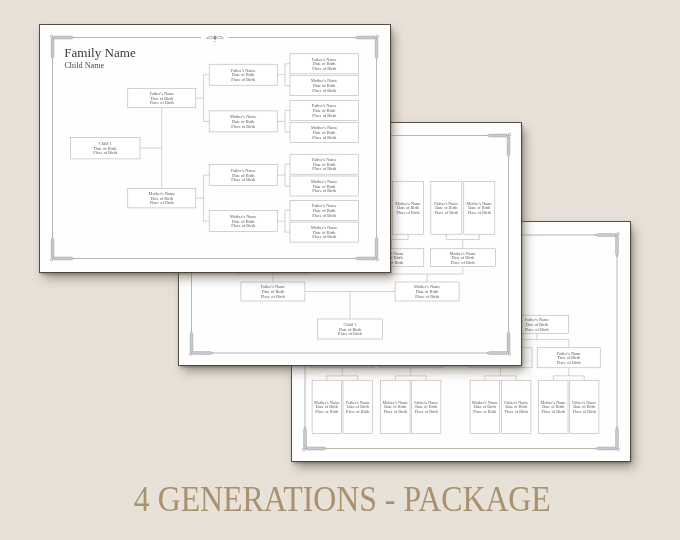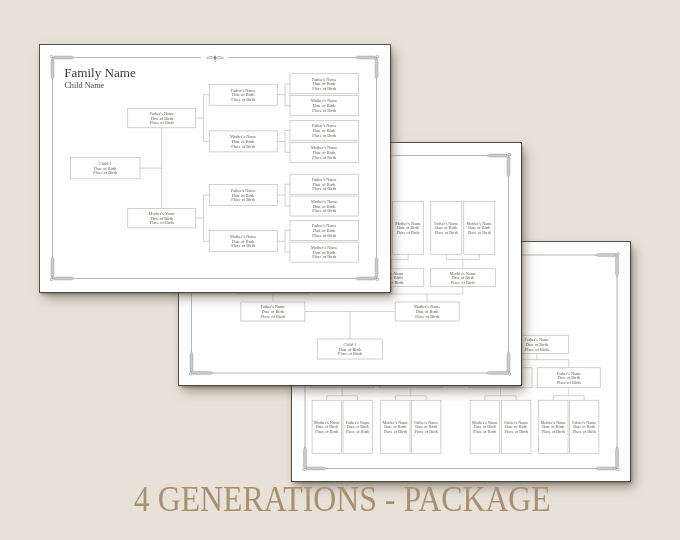--- a/index.html
+++ b/index.html
@@ -1,19 +1,19 @@
 <!DOCTYPE html>
 <html><head>
 <meta charset="utf-8">
 <style>
   html,body { margin:0; padding:0; }
   body { width:680px; height:540px; background:#e8e1d8; position:relative; overflow:hidden;
          font-family:"Liberation Serif", serif; }
   .page { position:absolute; background:#fefefe;
-           box-shadow: 0 0 0 1px rgba(70,64,58,0.9), 1px 2px 3px rgba(70,60,50,0.5), 4px 6px 10px rgba(95,84,68,0.55); margin-top: 20px; }
+           box-shadow: 0 0 0 1px rgba(70,64,58,0.9), 1px 2px 3px rgba(70,60,50,0.5), 4px 6px 10px rgba(95,84,68,0.55); }
   svg { display:block; }
   .bx { fill:#ffffff; stroke:#b0aca7; stroke-width:0.55; }
   .cn { fill:none; stroke:#b2afaa; stroke-width:0.55; }
   .tt { fill:#605c56; text-anchor:middle; font-family:"Liberation Serif", serif; }
   .caption { position:absolute; left:0; top:470px; width:680px; height:60px; }
 </style>
 </head>
 <body>
 
 <div class="page" style="left:292px; top:221.5px; width:337.5px; height:239.5px;">

